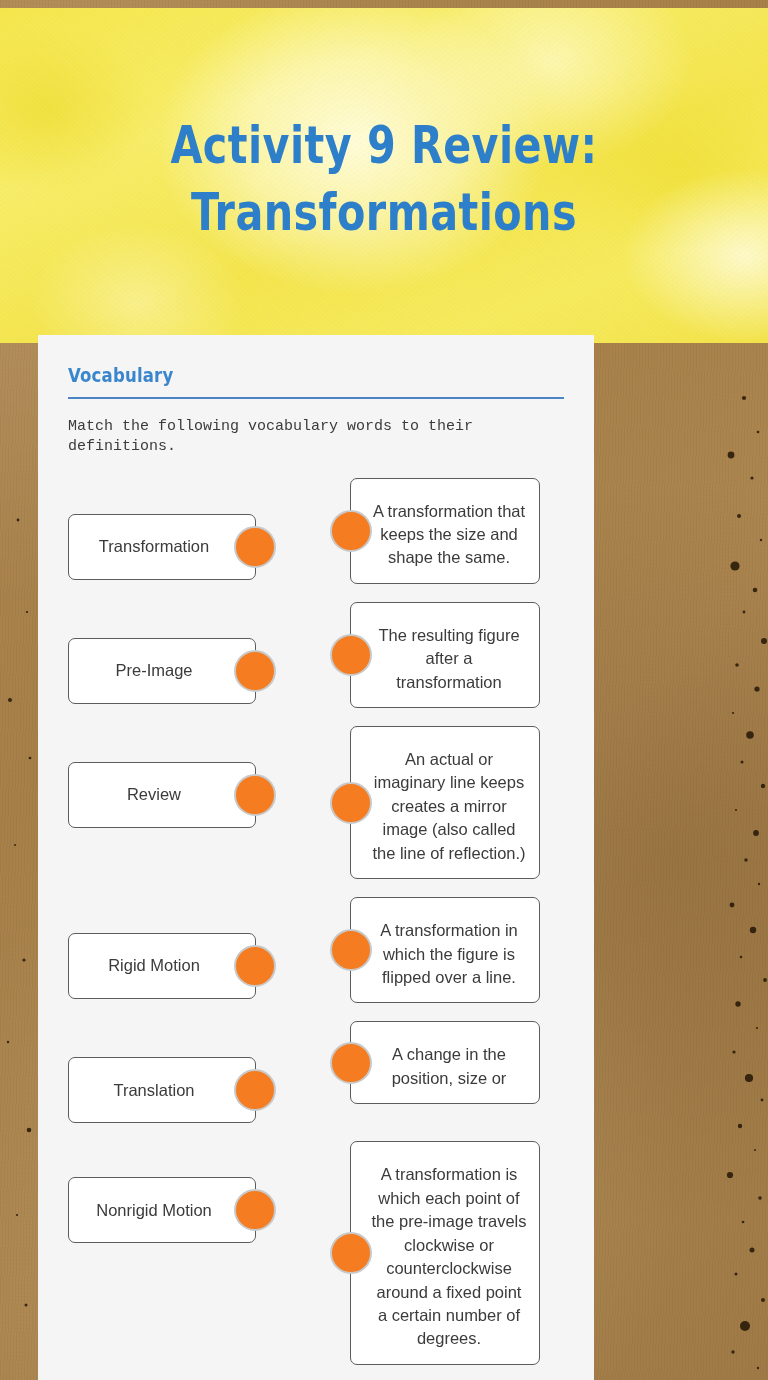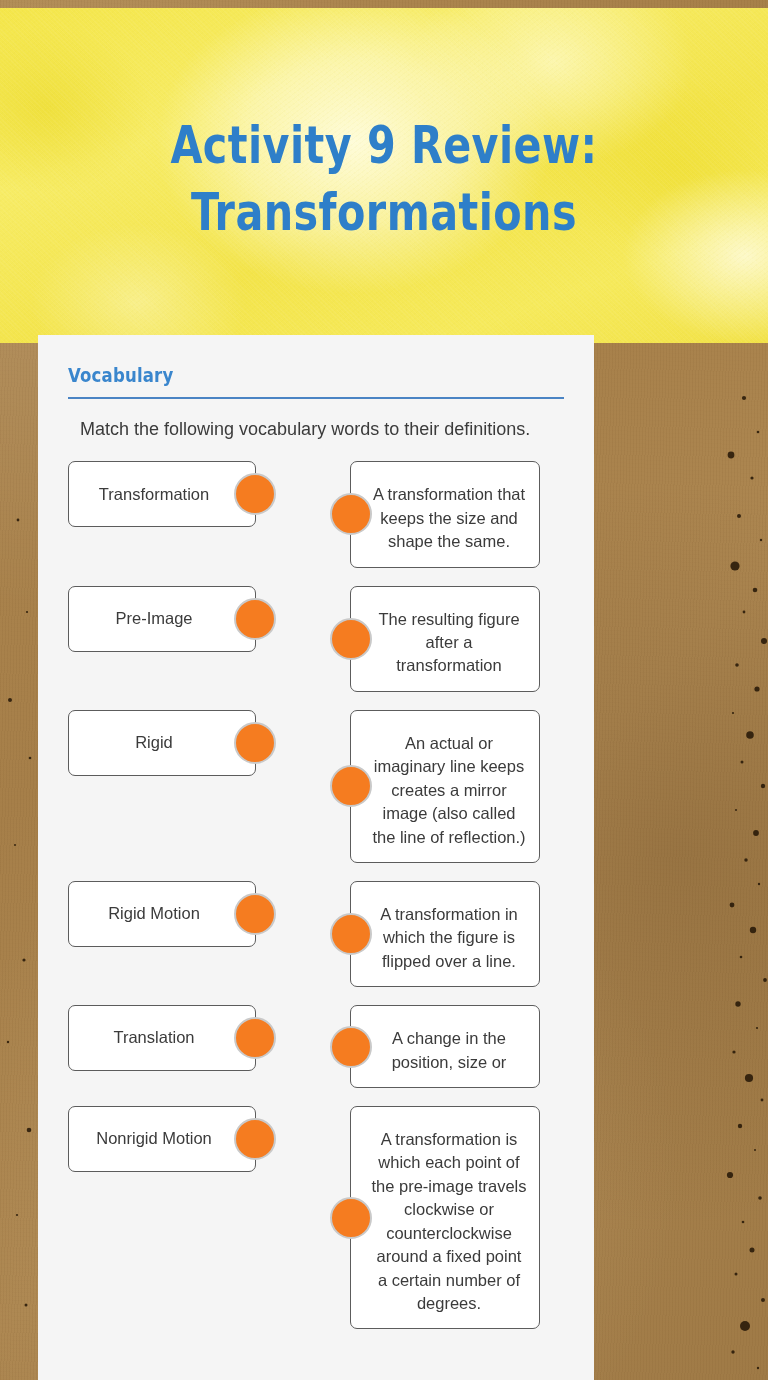--- a/index.html
+++ b/index.html
@@ -99,41 +99,43 @@
     transform: scaleX(0.92);
     transform-origin: left center;
   }
   #section-rule {
     margin: 10px 0 0 0;
     border: none;
     border-top: 2px solid #4a84c4;
     width: 100%;
   }
   #instruction-text {
-    margin: 18px 0 0 12px;
-    font-size: 18px;
+    margin: 18px 0 0 0;
+    font-size: 15px;
     color: #3b3b3b;
     line-height: 1.35;
+    font-family: Liberation Mono, monospace;
   }
 
   
   #match-list {
     margin-top: 20px;
   }
   .match-row {
     display: flex;
     align-items: flex-start;
     justify-content: flex-start;
     margin-bottom: 18px;
   }
   .term-slot {
     width: 282px;
     display: flex;
     justify-content: flex-start;
     flex: 0 0 282px;
+    margin-top: 36px;
   }
   .def-slot {
     width: 250px;
     display: flex;
     justify-content: flex-start;
     flex: 0 0 250px;
   }
 
   .match-card {
     position: relative;
@@ -278,21 +280,21 @@
         <div class="match-card def-card">
           <span class="def-text">The resulting figure after a transformation</span>
           <span class="connector-dot"></span>
         </div>
       </div>
     </div>
 
     <div class="match-row">
       <div class="term-slot">
         <div class="match-card term-card">
-          <span class="term-text">Rigid</span>
+          <span class="term-text">Review</span>
           <span class="connector-dot"></span>
         </div>
       </div>
       <div class="def-slot">
         <div class="match-card def-card">
           <span class="def-text">An actual or imaginary line keeps creates a mirror image (also called the line of reflection.)</span>
           <span class="connector-dot"></span>
         </div>
       </div>
     </div>

